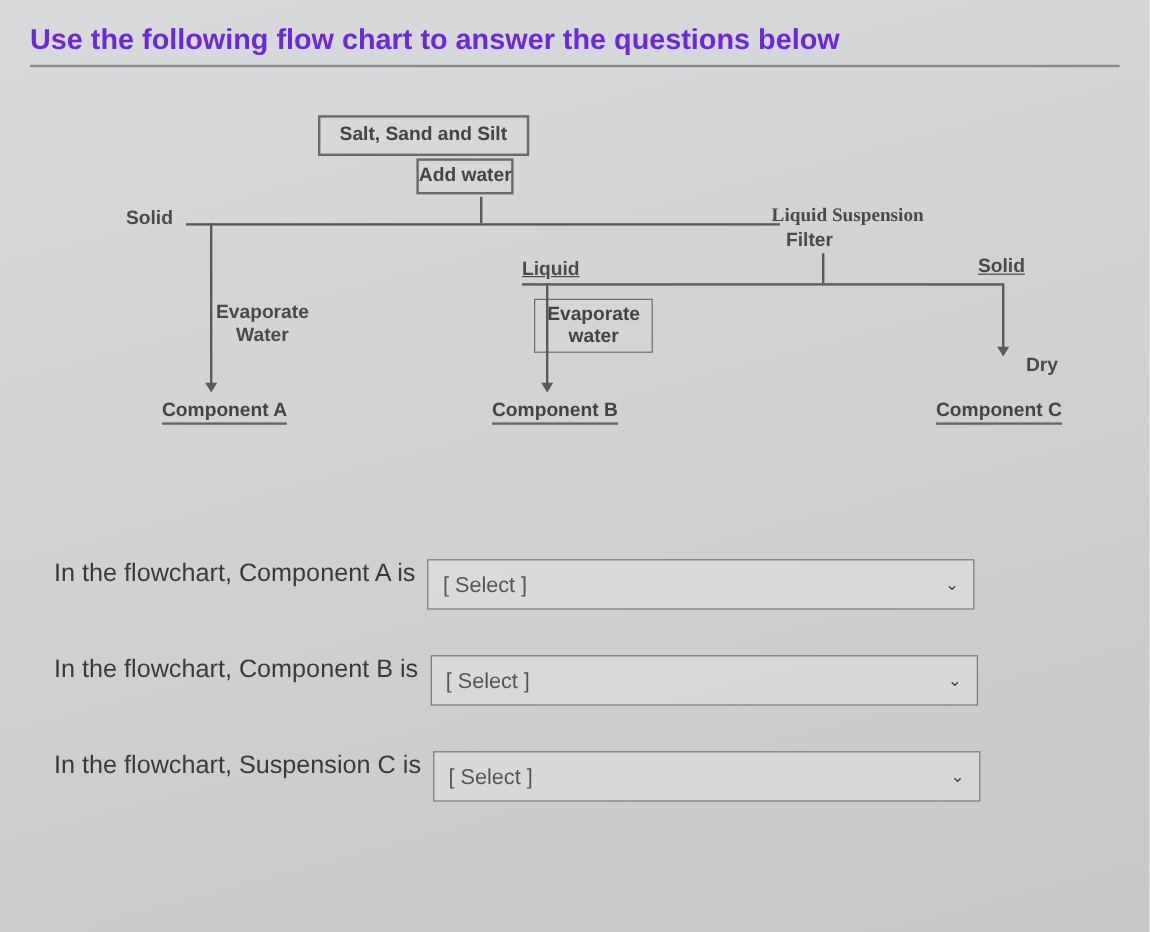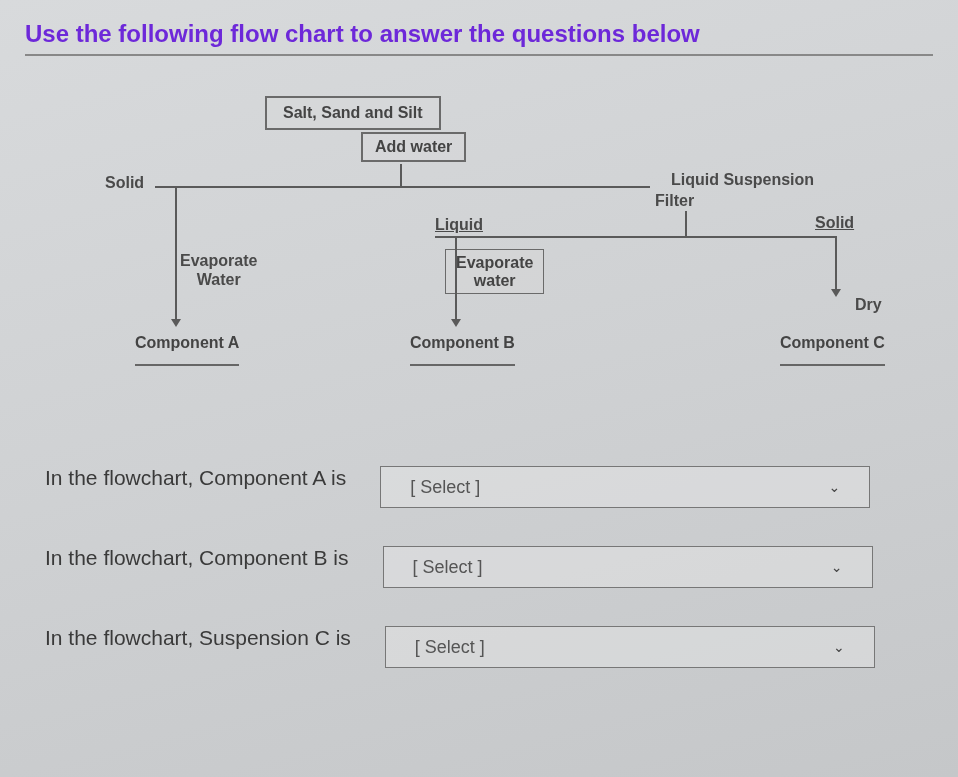--- a/index.html
+++ b/index.html
@@ -39,21 +39,21 @@
     position: absolute;
     font-weight: 600;
     color: #4a4a4a;
     background: transparent;
   }
   .component {
     position: absolute;
     font-weight: 600;
     color: #444;
     border-bottom: 2px solid #666;
-    padding-bottom: 12px;
+    padding-bottom: 0;
   }
   .line {
     position: absolute;
     background: #5a5a5a;
   }
   .arrow-down::after {
     content: "";
     position: absolute;
     bottom: -6px;
     left: -4px;
@@ -75,48 +75,47 @@
     margin-right: 10px;
   }
   .select-box {
     flex: 1;
     border: 1px solid #777;
     background: rgba(235,235,235,0.4);
     height: 40px;
     display: flex;
     align-items: center;
     justify-content: space-between;
-    padding: 0 29px;
+    padding: 0 12px;
     color: #555;
     font-size: 18px;
     max-width: 430px;
     cursor: pointer;
-    margin-left: 24px;
   }
   .chev {
     font-size: 14px;
     color: #444;
   }
 </style>
 </head>
 <body>
 
 <div class="title">Use the following flow chart to answer the questions below</div>
 
 <div class="chart-area">
 
   <div class="box" style="left:220px; top:0px;">Salt, Sand and Silt</div>
 
-  <div class="box" style="left:316px; top:36px; padding:4px 12px;">Add water</div>
+  <div class="box" style="left:302px; top:36px; padding:4px 0;">Add water</div>
 
   <div class="line" style="left:355px; top:68px; width:2px; height:22px;"></div>
 
   <div class="label" style="left:60px; top:78px;">Solid</div>
 
-  <div class="label" style="left:626px; top:75px; white-space:pre;">Liquid Suspension</div>
+  <div class="label" style="left:598px; top:75px; white-space:pre;font-family:Liberation Serif, serif;">Liquid Suspension</div>
   <div class="label" style="left:610px; top:96px;">Filter</div>
 
   <div class="line" style="left:110px; top:90px; width:495px; height:2px;"></div>
 
   <div class="line" style="left:130px; top:90px; width:2px; height:65px;"></div>
 
   <div class="label" style="left:390px; top:120px; text-decoration:underline;text-align:center;">Liquid</div>
 
   <div class="label" style="left:770px; top:118px; text-decoration:underline;">Solid</div>
 

